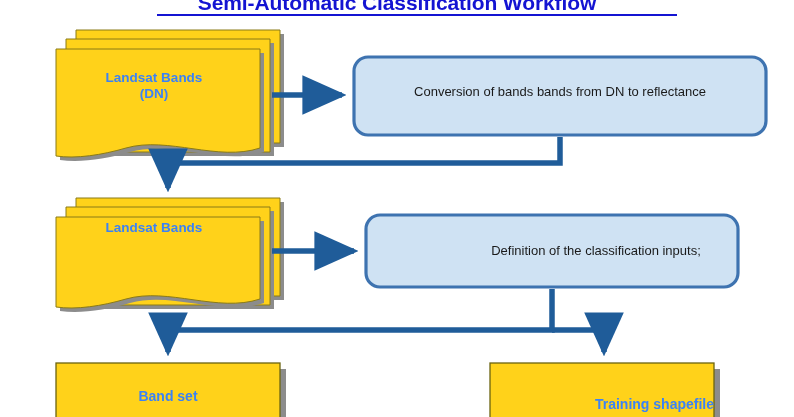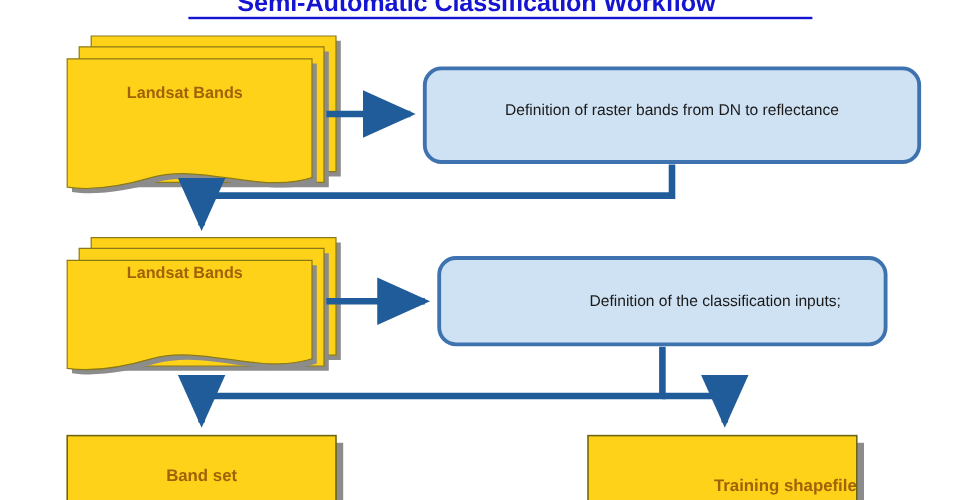--- a/index.html
+++ b/index.html
@@ -51,21 +51,21 @@
     left: 0; top: 0;
     width: 794px;
     height: 417px;
     pointer-events: none;
   }
 
   
   .node-text {
     position: absolute;
     text-align: center;
-    color: #a16207;
+    color: #3b82f6;
     line-height: 1.18;
   }
   .doc-text {
     font-size: 13.5px;
     font-weight: bold;
   }
   .proc-text {
     font-size: 13px;
     font-weight: normal;
     color: #1a1a1a;
@@ -167,23 +167,24 @@
 
       <path d="M272,251 L354,251" marker-end="url(#arrowhead)"></path>
 
       <path d="M552,289 L552,330 L168,330 L168,352" marker-end="url(#arrowhead)"></path>
       <path d="M552,330 L604,330 L604,352" marker-end="url(#arrowhead)"></path>
     </g>
   </svg>
 
   <div class="node-text doc-text" id="label-landsat-dn">
     <div>Landsat Bands</div>
+    <div>(DN)</div>
   </div>
 
-  <div class="node-text proc-text" id="label-conversion">Definition of raster bands from DN to reflectance</div>
+  <div class="node-text proc-text" id="label-conversion">Conversion of bands bands from DN to reflectance</div>
 
   <div class="node-text doc-text" id="label-landsat-dos1">
     <div>Landsat Bands</div>
   </div>
 
   <div class="node-text proc-text" id="label-definition">Definition of the classification inputs;</div>
 
   <div class="node-text rect-text" id="label-band-set">Band set</div>
 
   <div class="node-text rect-text" id="label-training-shapefile">Training shapefile</div>

